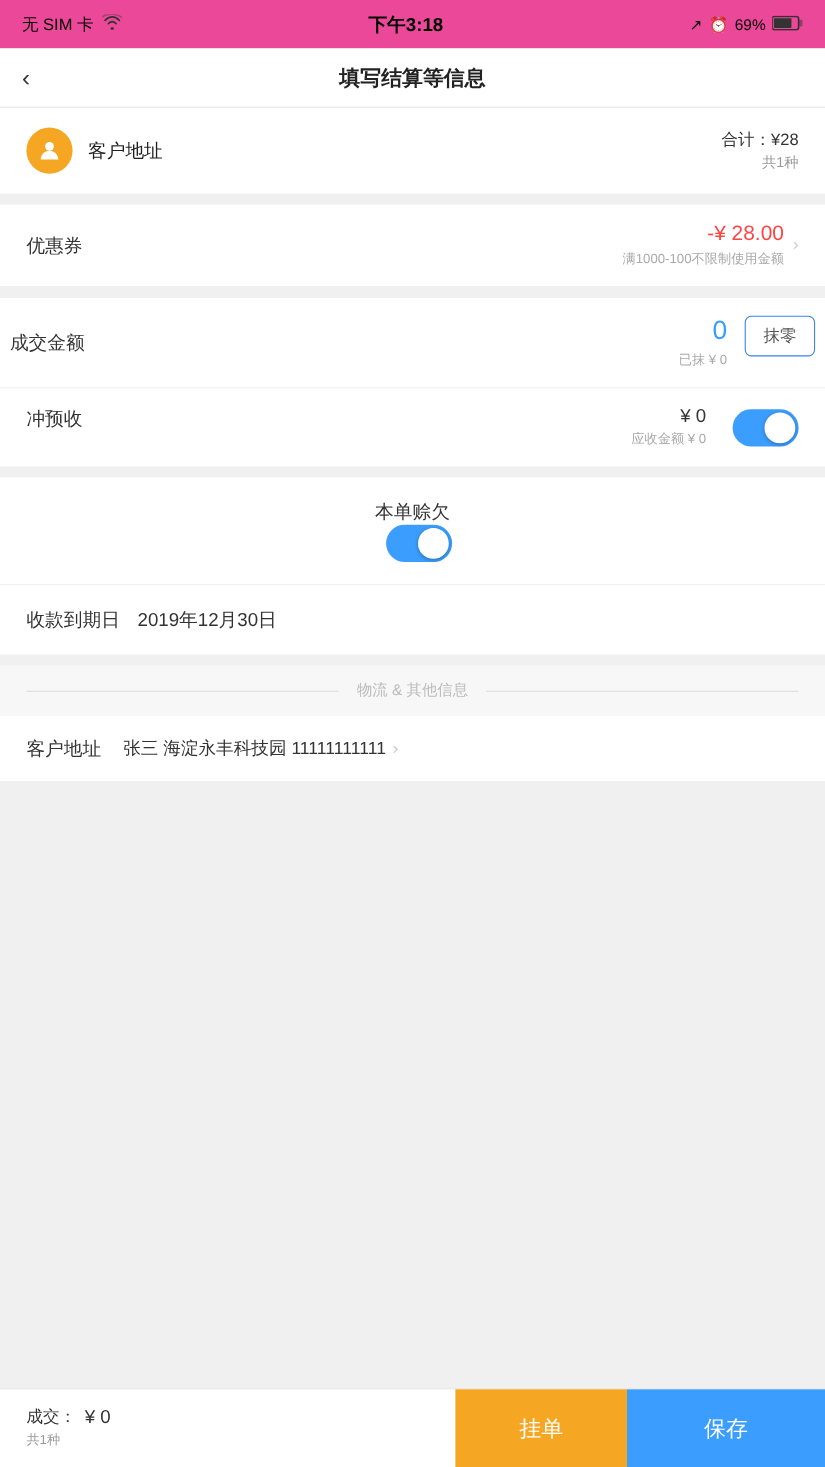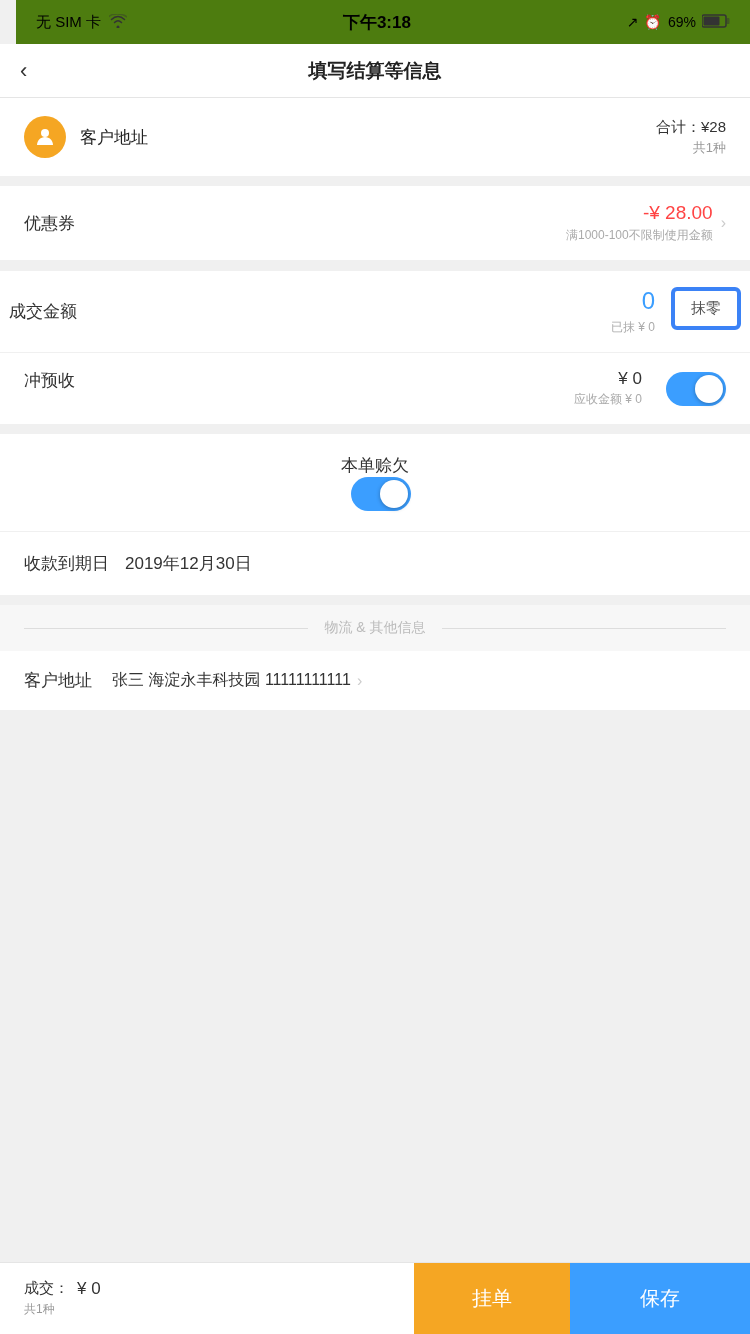--- a/index.html
+++ b/index.html
@@ -9,28 +9,27 @@
       background: #f0f0f0;
       width: 750px;
       min-height: 1334px;
       position: relative;
       overflow-x: hidden;
     }
 
     
     .status-bar {
       height: 44px;
-      background: #4d7c0f;
+      background: #ec4899;
       display: flex;
       align-items: center;
       justify-content: space-between;
       padding: 0 20px;
       font-size: 15px;
       font-weight: 500;
-      margin-left: 16px;
     }
     .status-left { display: flex; align-items: center; gap: 8px; }
     .status-center { font-size: 17px; font-weight: 600; }
     .status-right { display: flex; align-items: center; gap: 6px; font-size: 14px; }
 
     
     .nav-bar {
       height: 54px;
       background: #fff;
       display: flex;
@@ -101,21 +100,21 @@
     .amount-row {
       padding: 16px 9px;
       display: flex;
       align-items: center;
       justify-content: space-between;
       border-bottom: 1px solid #f0f0f0;
     }
     .amount-value { font-size: 24px; color: #3b9eff; font-weight: 500; text-align: right; }
     .amount-sub { font-size: 12px; color: #aaa; margin-top: 4px; text-align: right; }
     .round-btn {
-      border: 4px solid #3b82f6;
+      border: 1px solid #3b82f6;
       background: #fff;
       border-radius: 6px;
       padding: 8px 16px;
       font-size: 15px;
       color: #555;
       cursor: pointer;
     }
 
     
     .toggle-row {

